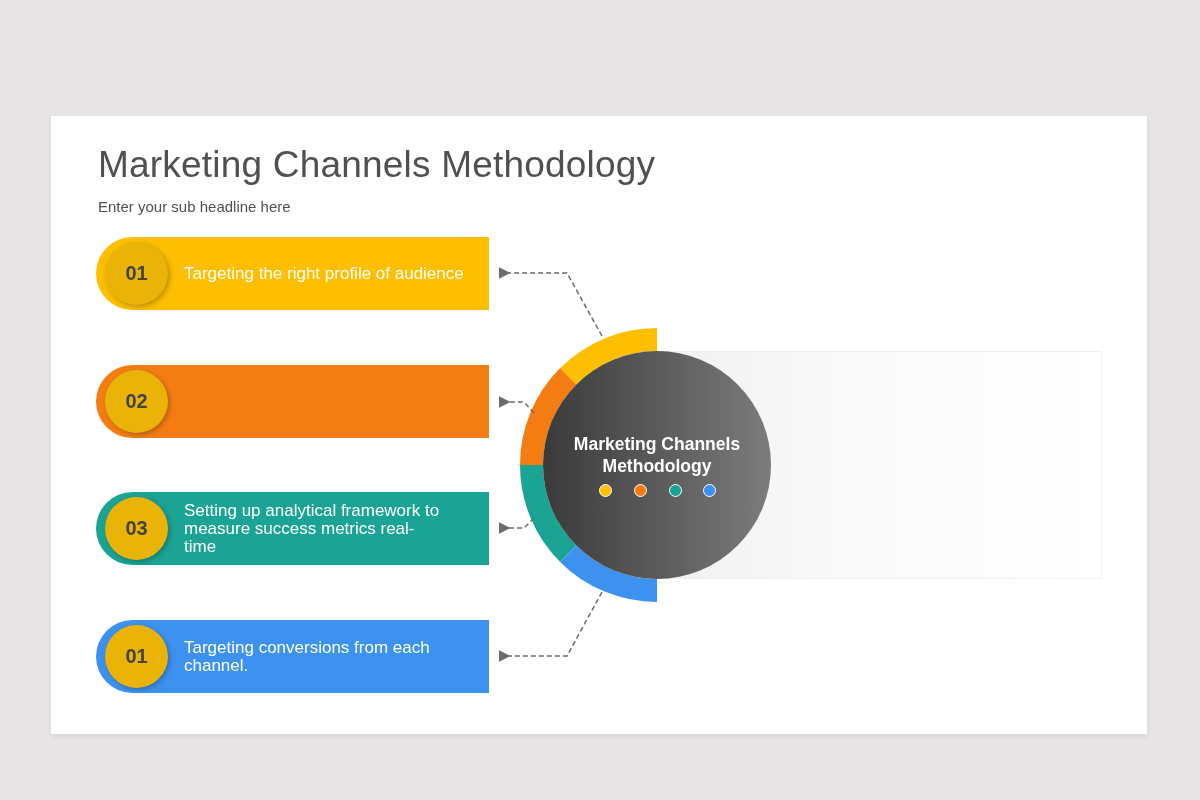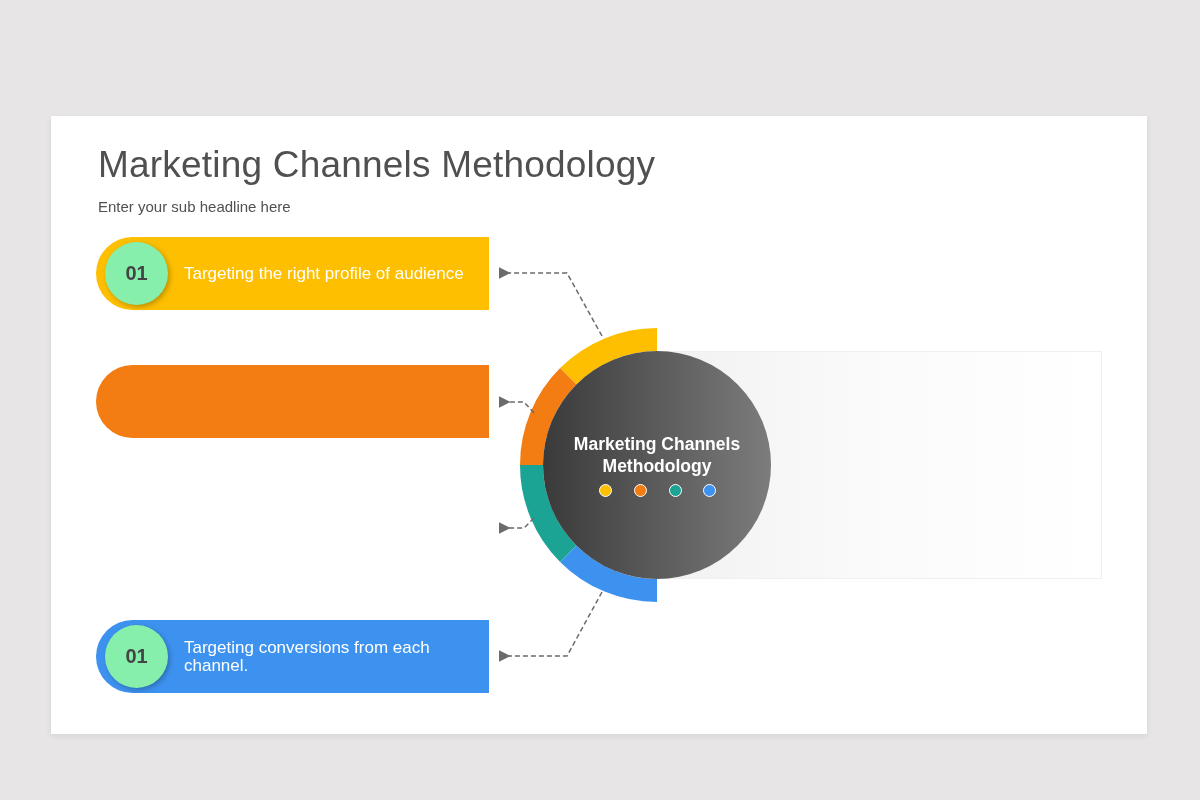--- a/index.html
+++ b/index.html
@@ -44,21 +44,21 @@
     position: absolute;
     left: 0; top: 0;
     width: 393px; height: 73px;
     border-radius: 37px 0 0 37px;
   }
   .step .num {
     position: absolute;
     left: 9px; top: 5px;
     width: 63px; height: 63px;
     border-radius: 50%;
-    background: #86efac;
+    background: #eab308;
     box-shadow: 2px 2px 5px rgba(0,0,0,0.25);
     display: flex; align-items: center; justify-content: center;
     font-size: 20px;
     font-weight: bold;
     color: #444444;
   }
   .step .label {
     position: absolute;
     left: 88px; top: 0;
     height: 73px;
@@ -121,22 +121,28 @@
   <div class="subtitle">Enter your sub headline here</div>
 
   <div class="step" style="top:121px;">
     <div class="bar" style="background:#fdbf00;"></div>
     <div class="num">01</div>
     <div class="label">Targeting the right profile of audience</div>
   </div>
 
   <div class="step" style="top:249px;">
     <div class="bar" style="background:#f47d13;"></div>
+    <div class="num">02</div>
   </div>
 
+  <div class="step" style="top:376px;">
+    <div class="bar" style="background:#1ba394;"></div>
+    <div class="num">03</div>
+    <div class="label" style="width:260px;">Setting up analytical framework to measure success metrics real-time</div>
+  </div>
 
   <div class="step" style="top:504px;">
     <div class="bar" style="background:#3d92f0;"></div>
     <div class="num">01</div>
     <div class="label">Targeting conversions from each channel.</div>
   </div>
 
   <div class="desc-panel"></div>
 
   <svg class="diagram" viewBox="0 0 1096 618">

